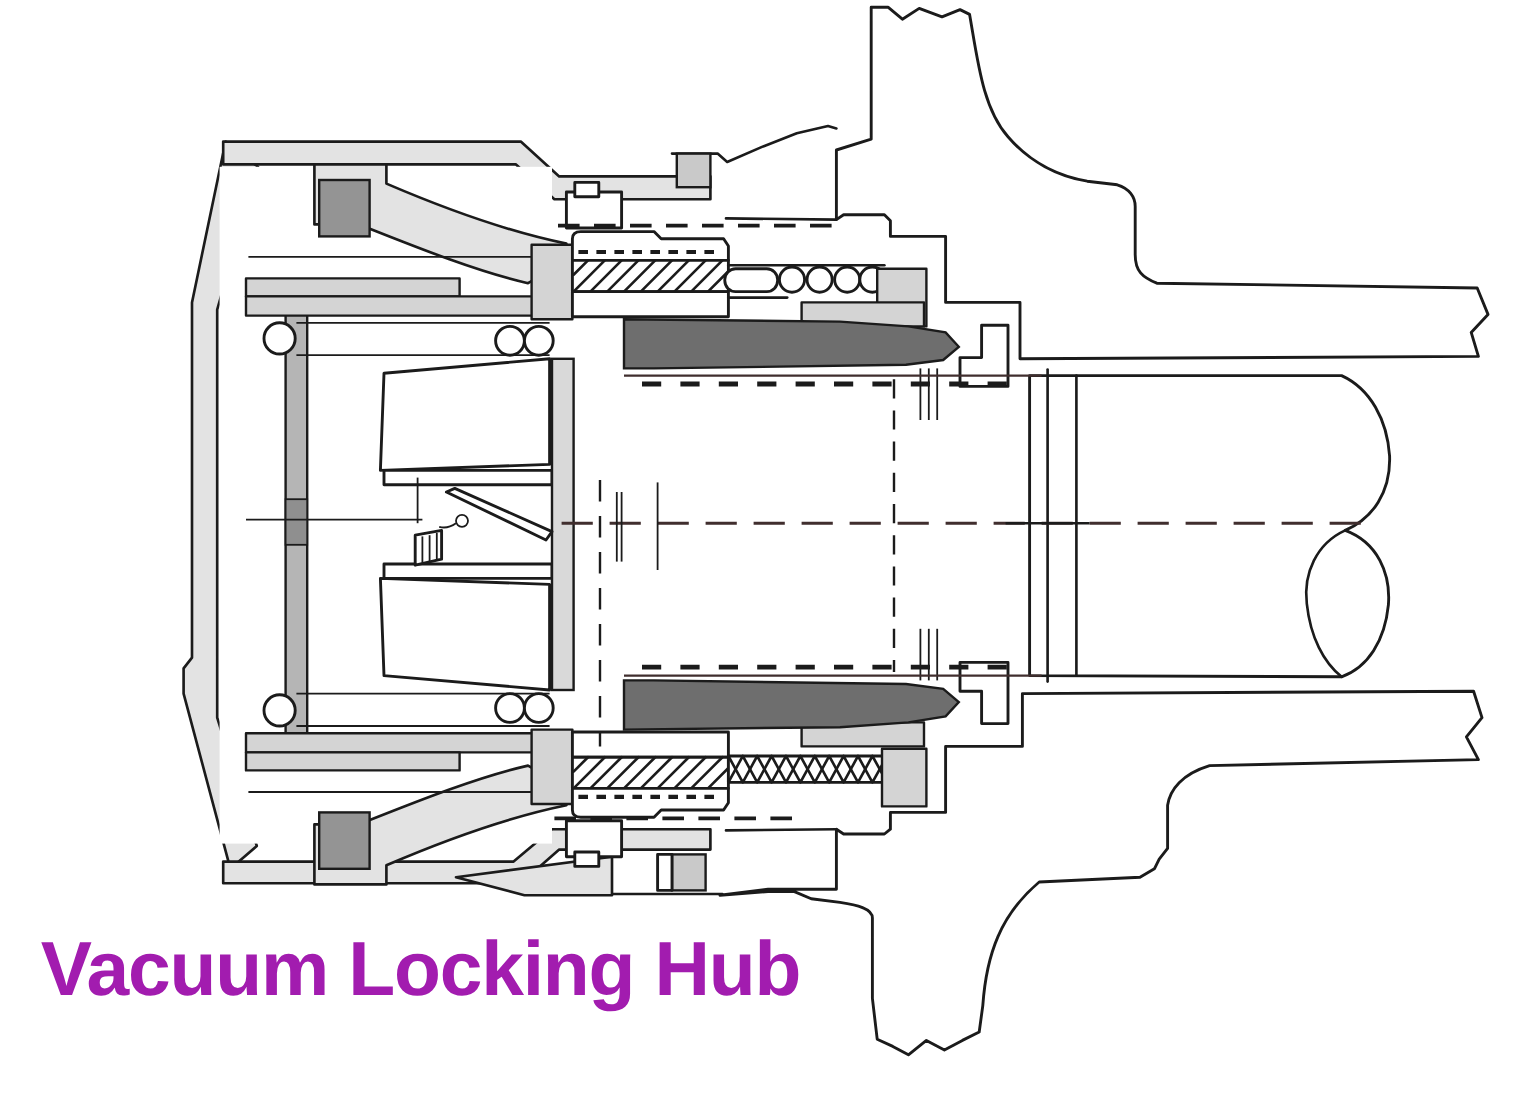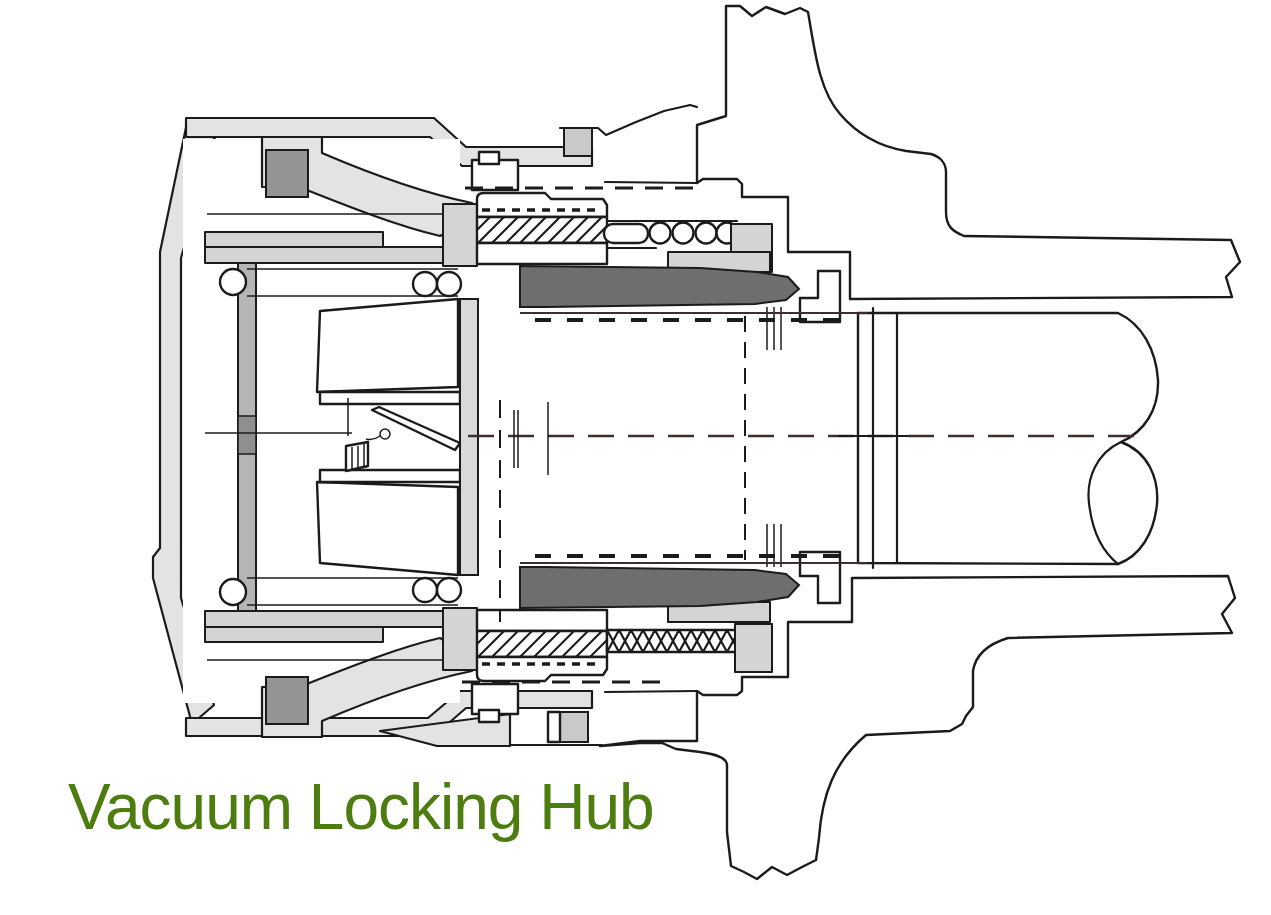--- a/index.html
+++ b/index.html
@@ -1,20 +1,20 @@
 <!DOCTYPE html>
 <html><head>
 <meta charset="utf-8">
 <style>
   html,body{margin:0;padding:0;background:#fff;}
   #stage{position:relative;width:1271px;height:915px;background:#ffffff;overflow:hidden;
          font-family:"Liberation Sans",sans-serif;}
   svg{position:absolute;left:0;top:0;}
-  .title{position:absolute;left:68px;top:770px;font-size:64px;font-weight:400;
-         letter-spacing:-1px;color:#4d7c0f;white-space:nowrap;}
+  .title{position:absolute;left:34px;top:770px;font-size:64px;font-weight:700;
+         letter-spacing:-1px;color:#a21caf;white-space:nowrap;}
   .ln{stroke:#1b1b1b;stroke-width:2.2;fill:none;stroke-linejoin:round;stroke-linecap:round;}
   .thin{stroke:#1b1b1b;stroke-width:1.5;fill:none;}
   .wht{fill:#ffffff;stroke:#1b1b1b;stroke-width:2.4;stroke-linejoin:round;}
   .gry{fill:#e3e3e3;stroke:#1b1b1b;stroke-width:2.2;stroke-linejoin:round;}
   .gry2{fill:#d4d4d4;stroke:#1b1b1b;stroke-width:2;stroke-linejoin:round;}
   .mid{fill:#c9c9c9;stroke:#1b1b1b;stroke-width:2;}
   .dark{fill:#949494;stroke:#1b1b1b;stroke-width:2;}
   .collar{fill:#6e6e6e;stroke:#1b1b1b;stroke-width:2;}
 </style>
 </head>

